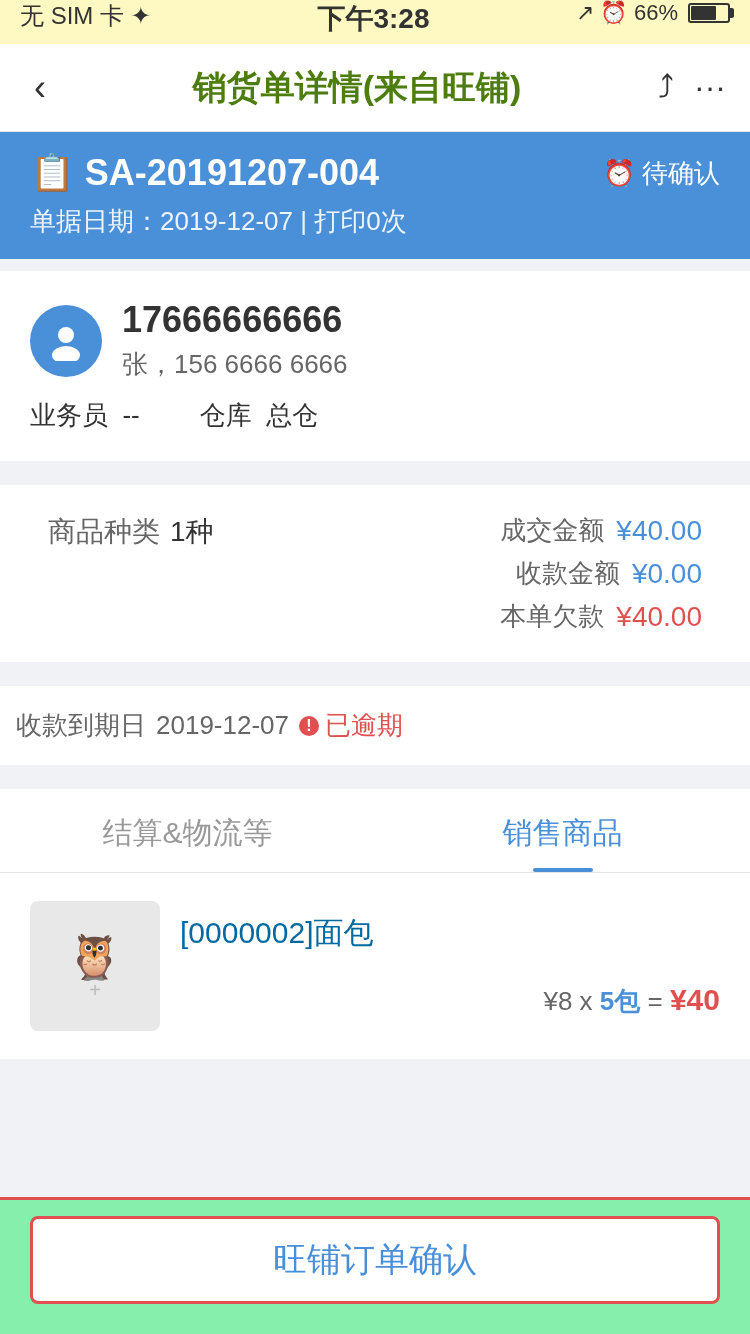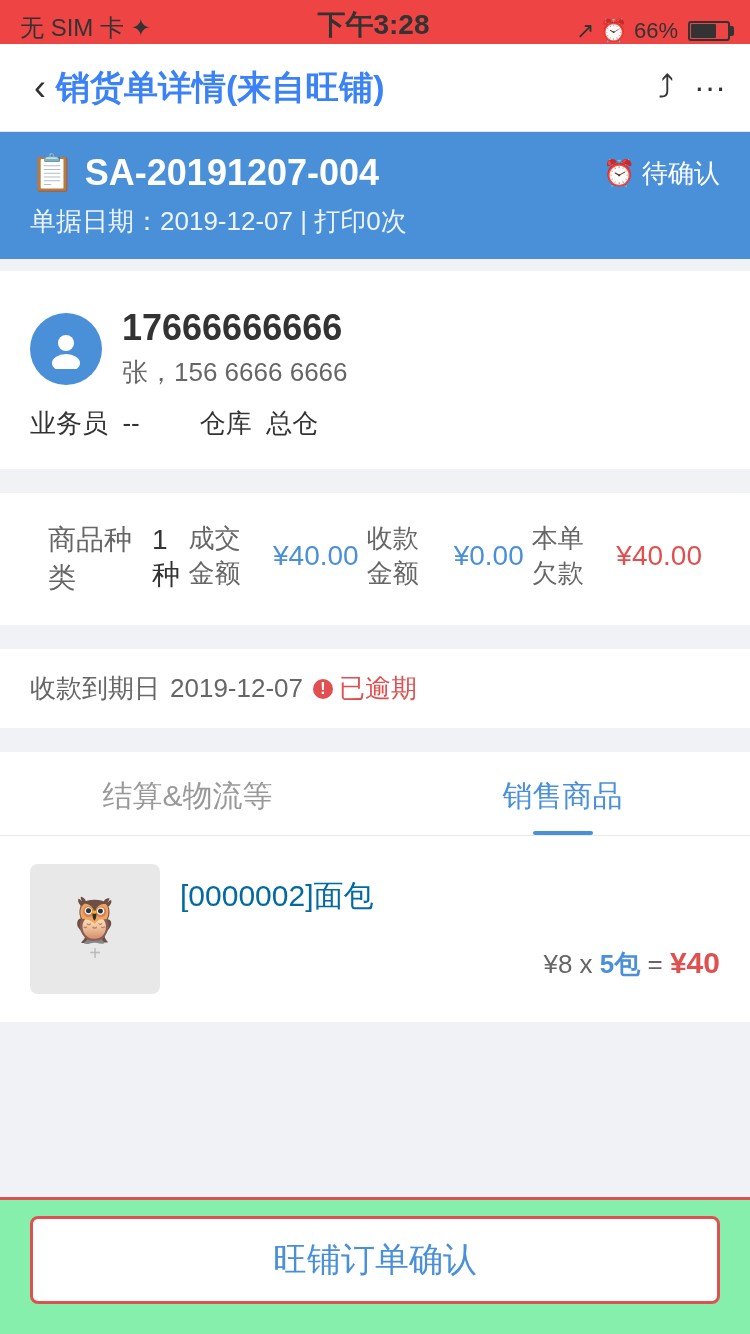--- a/index.html
+++ b/index.html
@@ -11,23 +11,23 @@
       font-family: -apple-system, "PingFang SC", "Helvetica Neue", Arial, sans-serif;
       font-size: 28px;
       color: #333;
       position: relative;
     }
 
     
     .status-bar {
       width: 750px;
       height: 44px;
-      background: #ef4444;
-      display: flex;
-      align-items: flex-end;
+      background: #fef9c3;
+      display: flex;
+      align-items: flex-start;
       justify-content: space-between;
       padding: 0 20px;
       font-size: 24px;
       font-weight: 500;
     }
     .status-left { display: flex; align-items: center; gap: 8px; }
     .status-center { font-size: 28px; font-weight: 600; margin-left: 20px; }
     .status-right { display: flex; align-items: center; gap: 6px; font-size: 22px; }
     .battery-icon {
       display: inline-block;
@@ -67,23 +67,23 @@
     }
     .nav-back {
       font-size: 36px;
       color: #333;
       cursor: pointer;
       padding: 10px;
     }
     .nav-title {
       font-size: 34px;
       font-weight: 600;
-      color: #3b82f6;
+      color: #4d7c0f;
       flex: 1;
-      text-align: left;
+      text-align: center;
     }
     .nav-actions {
       display: flex;
       align-items: center;
       gap: 20px;
     }
     .nav-icon {
       font-size: 32px;
       color: #333;
       cursor: pointer;
@@ -125,21 +125,20 @@
     
     .customer-section {
       background: #fff;
       padding: 28px 30px;
       margin-top: 12px;
     }
     .customer-row {
       display: flex;
       align-items: center;
       gap: 20px;
-      margin-top: 8px;
     }
     .customer-avatar {
       width: 72px; height: 72px;
       border-radius: 50%;
       background: #4a90d9;
       display: flex; align-items: center; justify-content: center;
       flex-shrink: 0;
     }
     .customer-avatar svg { width: 40px; height: 40px; fill: #fff; }
     .customer-info { flex: 1; }
@@ -166,30 +165,30 @@
     .summary-section {
       background: #fff;
       padding: 28px 48px;
       margin-top: 12px;
       display: flex;
       align-items: flex-start;
       justify-content: space-between;
     }
     .summary-left { display: flex; align-items: center; gap: 10px; font-size: 28px; color: #666; }
     .summary-left-val { font-size: 28px; color: #333; font-weight: 500; }
-    .summary-right { display: flex; flex-direction: row; align-items: flex-end; gap: 8px; }
+    .summary-right { display: flex; flex-direction: column; align-items: flex-end; gap: 8px; }
     .summary-row { display: flex; align-items: center; gap: 12px; font-size: 26px; color: #666; }
     .summary-amount { font-size: 28px; }
     .amount-blue { color: #4a90d9; }
     .amount-red { color: #e05050; }
 
     
     .due-section {
       background: #fff;
-      padding: 22px 30px;
+      padding: 22px 16px;
       margin-top: 12px;
       display: flex;
       align-items: center;
       gap: 10px;
       font-size: 26px;
       color: #666;
     }
     .overdue-badge {
       display: inline-flex;
       align-items: center;

